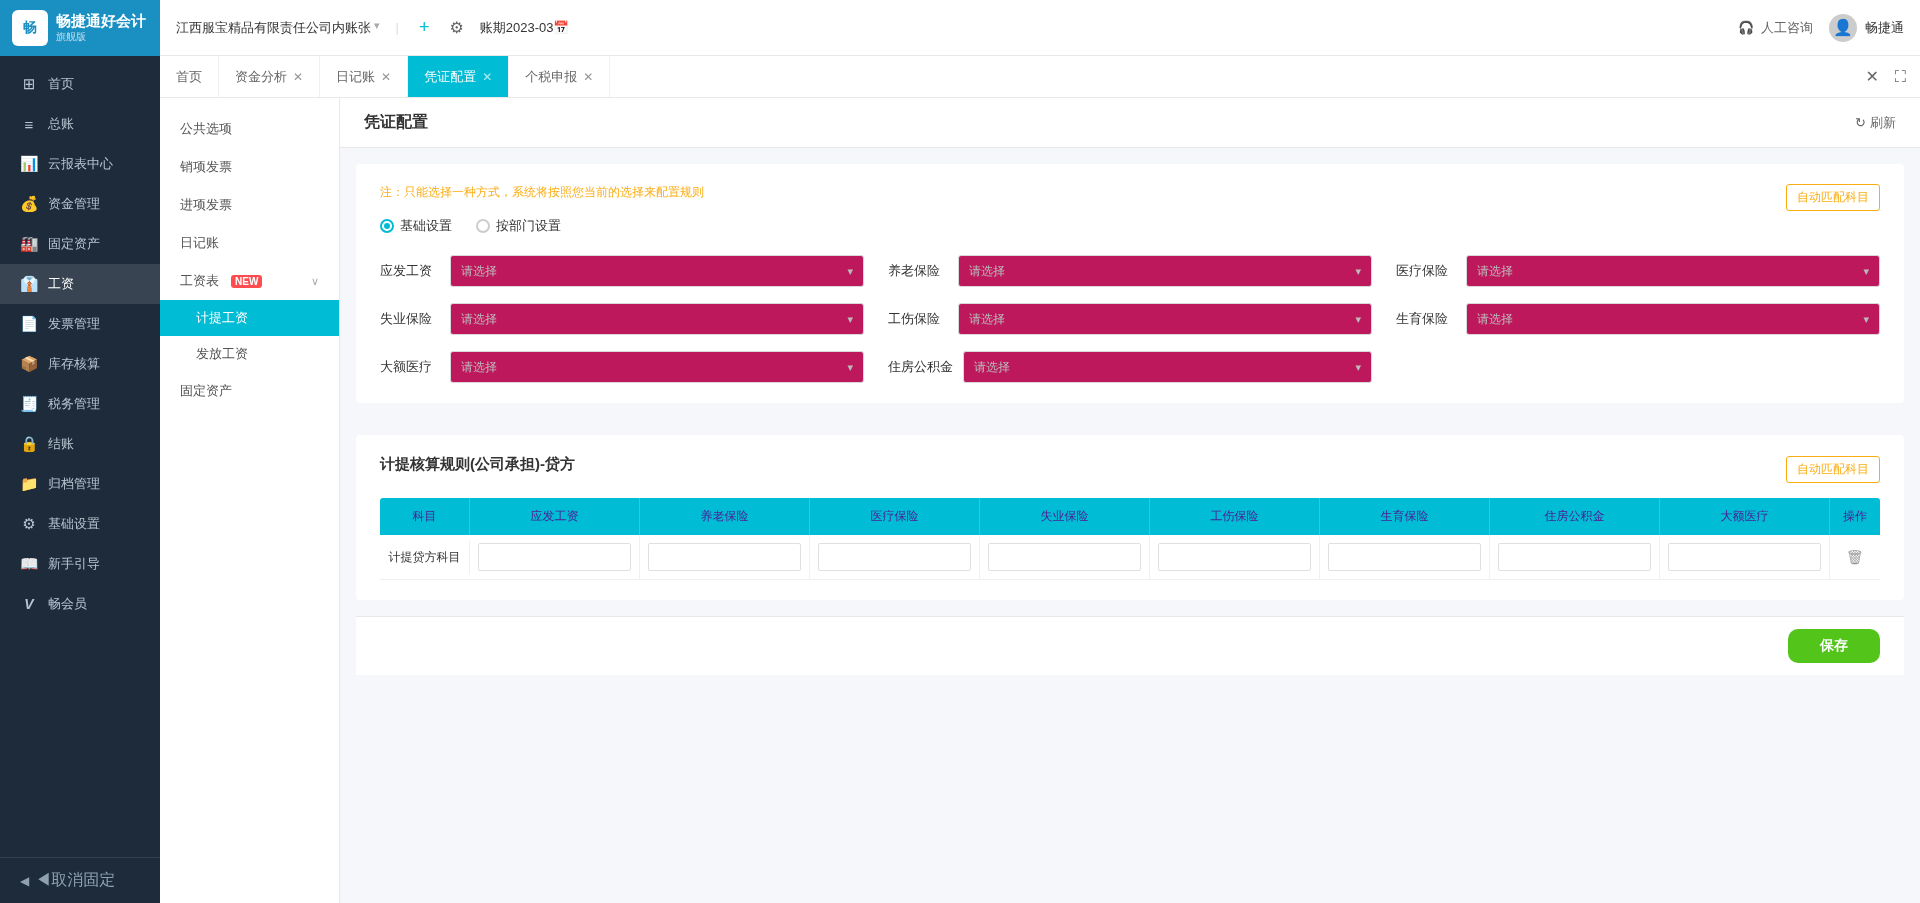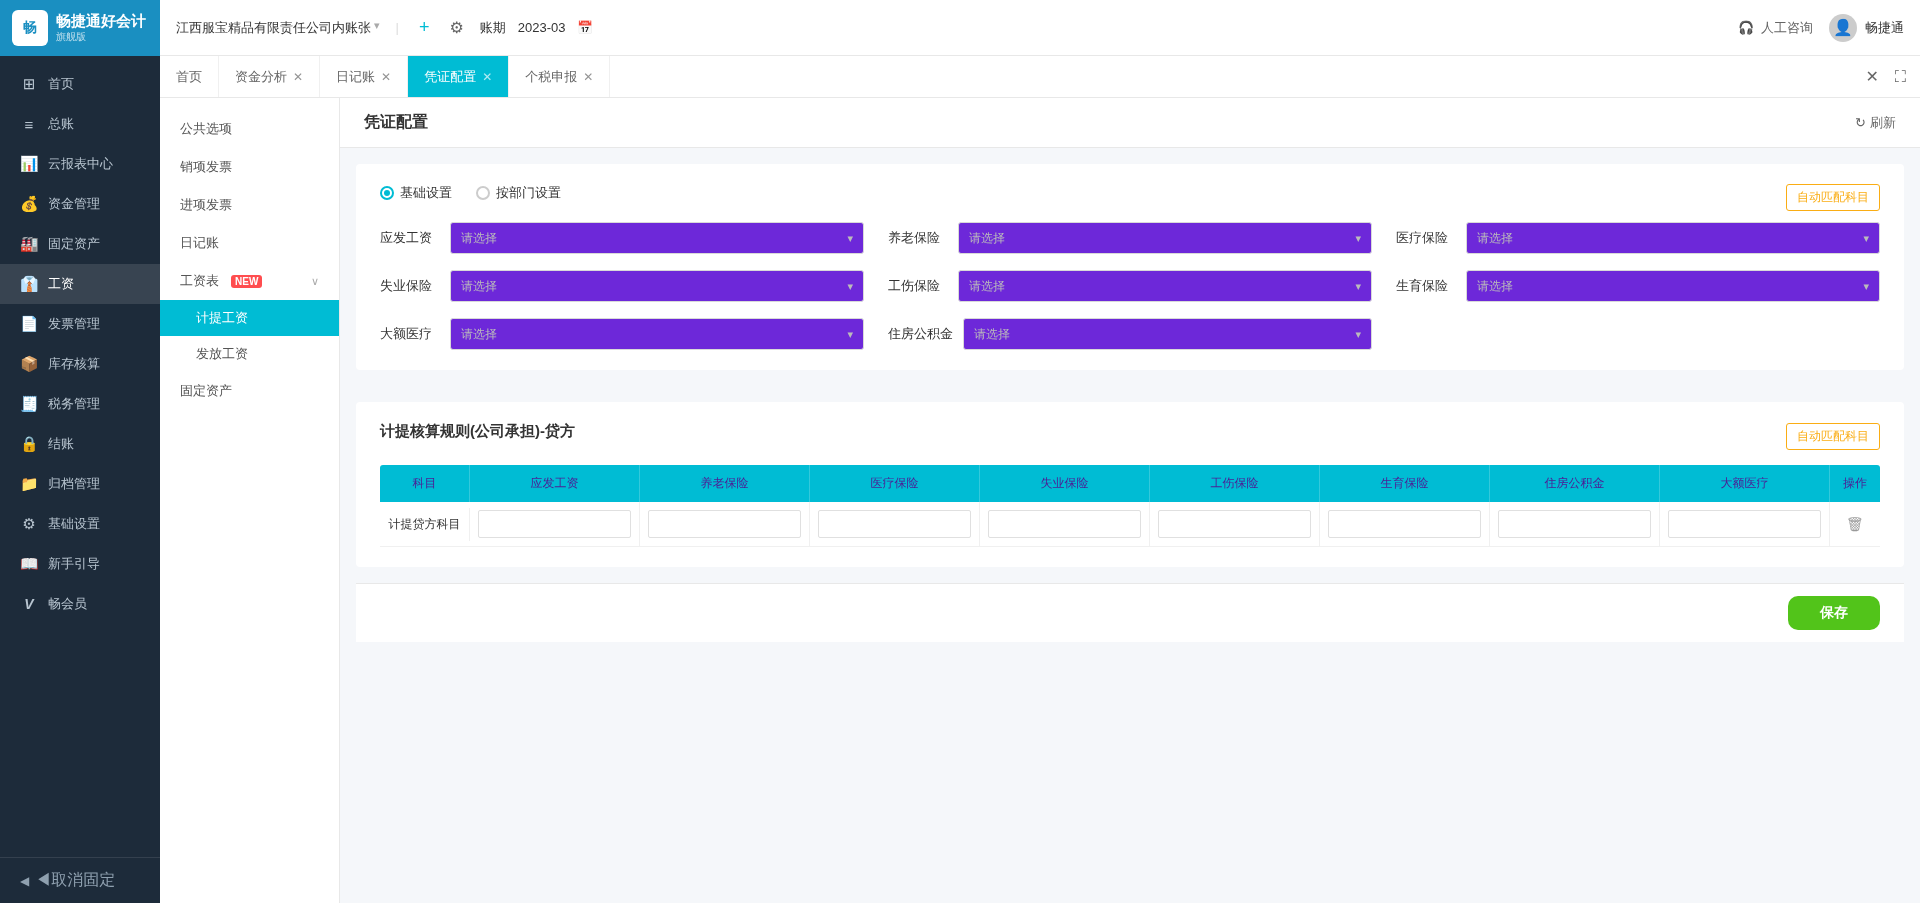--- a/index.html
+++ b/index.html
@@ -68,21 +68,21 @@
       padding: 0 16px;
       border-bottom: 1px solid #e8e8e8;
       gap: 12px;
     }
     .company-select {
       display: flex; align-items: flex-start; gap: 3px;
       font-size: 13px; color: #333; cursor: pointer;
     }
     .top-bar-sep { color: #ddd; margin: 0 4px; }
     .top-bar-icon { font-size: 16px; color: #666; cursor: pointer; padding: 4px; }
-    .account-period { display: flex; align-items: center; gap: 12px; font-size: 13px; color: #333; }
+    .account-period { display: flex; align-items: center; gap: 0; font-size: 13px; color: #333; }
     .period-value { color: #333; font-weight: 500; }
     .top-bar-right { margin-left: auto; display: flex; align-items: center; gap: 16px; }
     .service-btn { display: flex; align-items: center; gap: 6px; font-size: 13px; color: #666; cursor: pointer; }
     .user-area { display: flex; align-items: center; gap: 8px; font-size: 13px; color: #333; cursor: pointer; }
     .avatar { width: 28px; height: 28px; border-radius: 50%; background: #ccc; display: flex; align-items: center; justify-content: center; font-size: 12px; color: white; }
 
     
     .tab-bar {
       background: white;
       height: 42px;
@@ -198,21 +198,21 @@
 
     
     .form-grid { display: grid; grid-template-columns: 1fr 1fr 1fr; gap: 16px 24px; }
     .form-row { display: flex; align-items: center; gap: 10px; }
     .form-label { font-size: 13px; color: #333; white-space: nowrap; min-width: 60px; }
     .form-select {
       flex: 1; height: 32px; border: 1px solid #d9d9d9;
       border-radius: 3px; padding: 0 10px;
       display: flex; align-items: center; justify-content: space-between;
       cursor: pointer; color: #bbb; font-size: 12px;
-      background: #6d28d9;
+      background: #be185d;
     }
     .form-select span { color: #bbb; }
     .chevron-down { color: #aaa; font-size: 11px; }
 
     
     .table-section { margin-top: 8px; }
     .table-header-row {
       display: grid;
       grid-template-columns: 90px 1fr 1fr 1fr 1fr 1fr 1fr 1fr 1fr 50px;
       background: #00bcd4;
@@ -442,20 +442,21 @@
 
       <div class="page-header">
         <span class="page-title">凭证配置</span>
         <div class="refresh-btn">
           <span>↻</span>
           <span>刷新</span>
         </div>
       </div>
 
       <div class="section-card">
+        <div class="section-note">注：只能选择一种方式，系统将按照您当前的选择来配置规则</div>
         <button class="auto-match-btn">自动匹配科目</button>
 
         <div class="radio-group">
           <div class="radio-item">
             <div class="radio-circle checked"></div>
             <span>基础设置</span>
           </div>
           <div class="radio-item">
             <div class="radio-circle unchecked"></div>
             <span>按部门设置</span>

